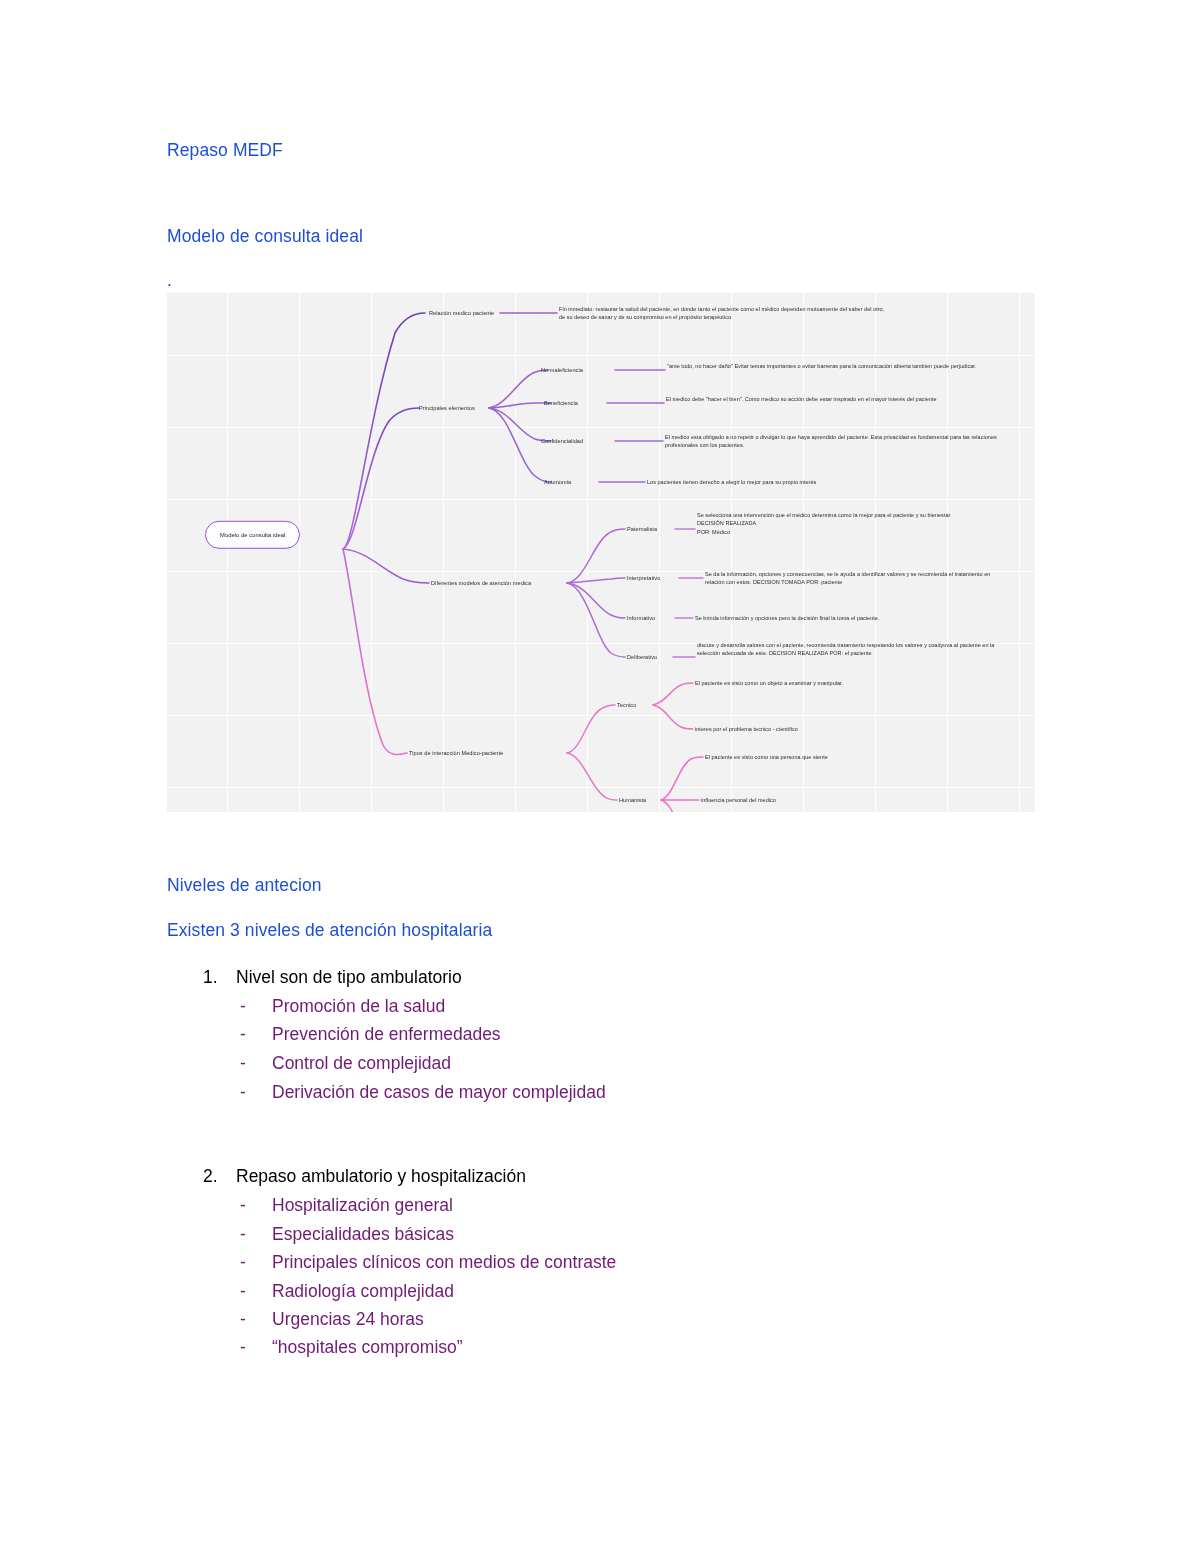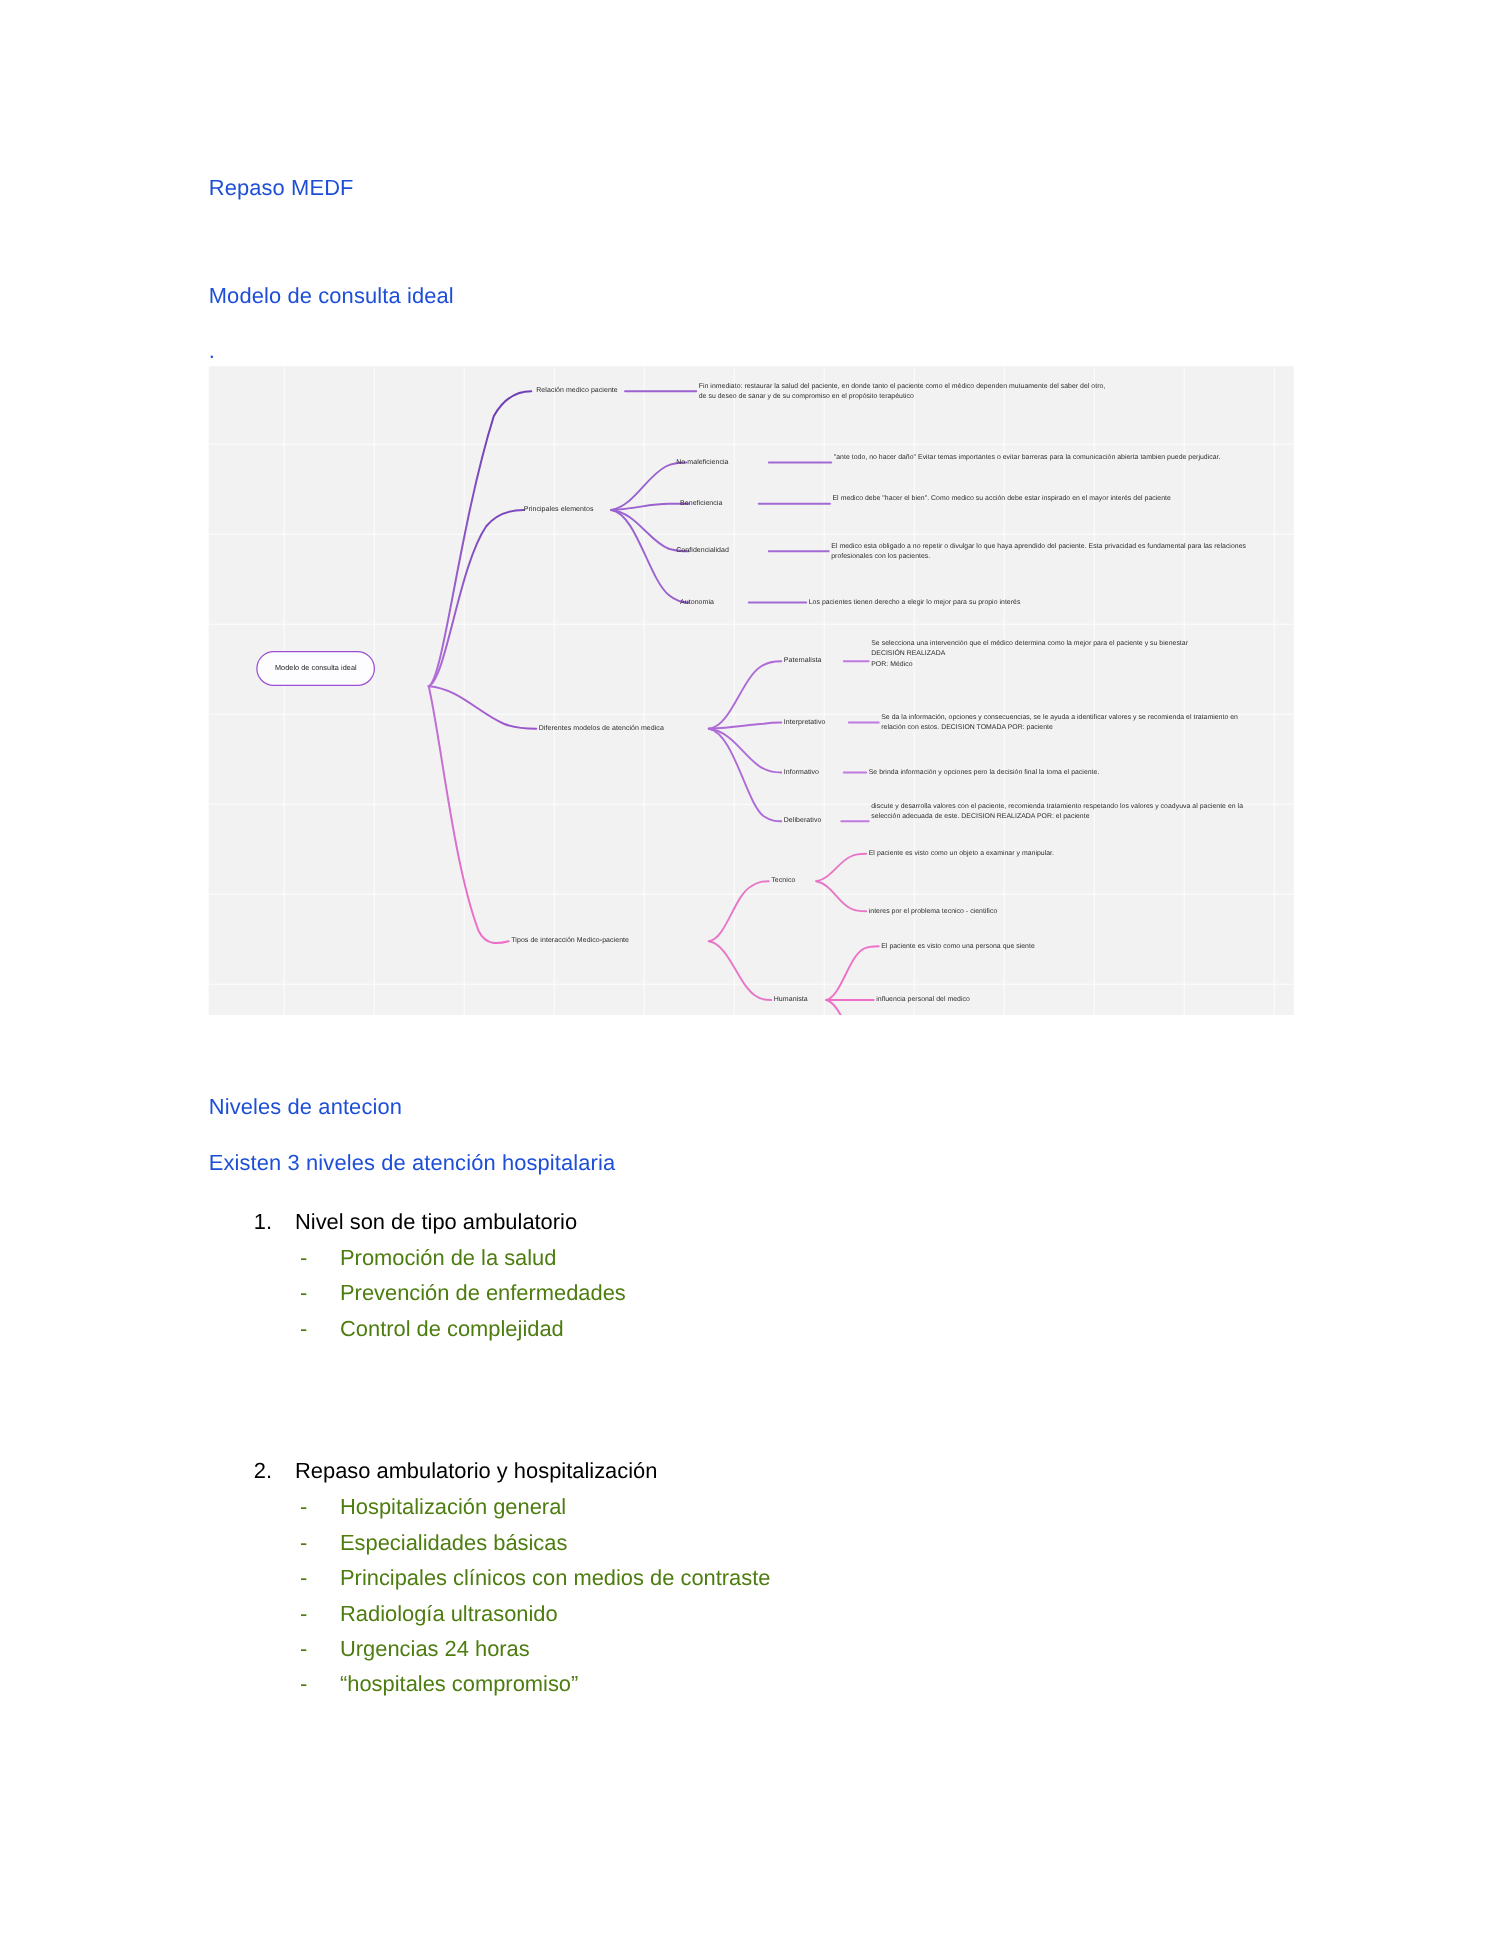--- a/index.html
+++ b/index.html
@@ -45,21 +45,21 @@
     white-space: nowrap;
   }
   .list-num .num {
     display: inline-block;
     width: 33px;
   }
   .list-dash {
     position: absolute;
     left: 240px;
     font-size: 17.5px;
-    color: #4d7c0f;
+    color: #701a75;
     white-space: nowrap;
   }
   .list-dash .dash {
     display: inline-block;
     width: 32px;
   }
 
   
   .figure {
     position: absolute;
@@ -229,22 +229,23 @@
 
   </div>
 
   <div class="doc-text t-niveles">Niveles de antecion</div>
   <div class="doc-text t-existen">Existen 3 niveles de atención hospitalaria</div>
 
   <div class="list-num" style="top:967px;"><span class="num">1.</span><span>Nivel son de tipo ambulatorio</span></div>
   <div class="list-dash" style="top:996px;"><span class="dash">-</span><span>Promoción de la salud</span></div>
   <div class="list-dash" style="top:1024px;"><span class="dash">-</span><span>Prevención de enfermedades</span></div>
   <div class="list-dash" style="top:1053px;"><span class="dash">-</span><span>Control de complejidad</span></div>
+  <div class="list-dash" style="top:1082px;"><span class="dash">-</span><span>Derivación de casos de mayor complejidad</span></div>
 
   <div class="list-num" style="top:1166px;"><span class="num">2.</span><span>Repaso ambulatorio y hospitalización</span></div>
   <div class="list-dash" style="top:1195px;"><span class="dash">-</span><span>Hospitalización general</span></div>
   <div class="list-dash" style="top:1224px;"><span class="dash">-</span><span>Especialidades básicas</span></div>
   <div class="list-dash" style="top:1252px;"><span class="dash">-</span><span>Principales clínicos con medios de contraste</span></div>
-  <div class="list-dash" style="top:1281px;"><span class="dash">-</span><span>Radiología ultrasonido</span></div>
+  <div class="list-dash" style="top:1281px;"><span class="dash">-</span><span>Radiología complejidad</span></div>
   <div class="list-dash" style="top:1309px;"><span class="dash">-</span><span>Urgencias 24 horas</span></div>
   <div class="list-dash" style="top:1337px;"><span class="dash">-</span><span>“hospitales compromiso”</span></div>
 
 </div>
 
 </body></html>

